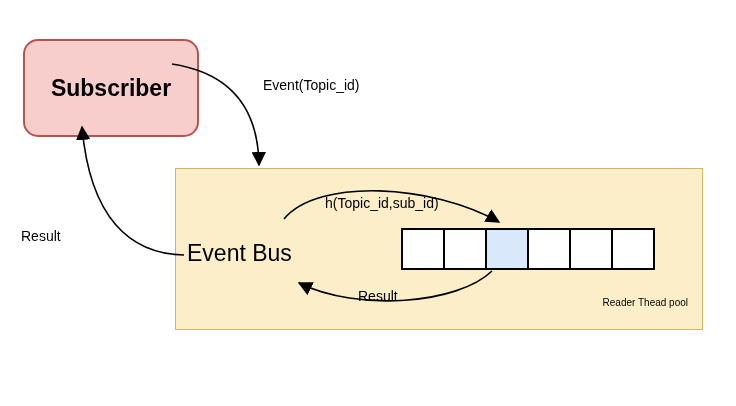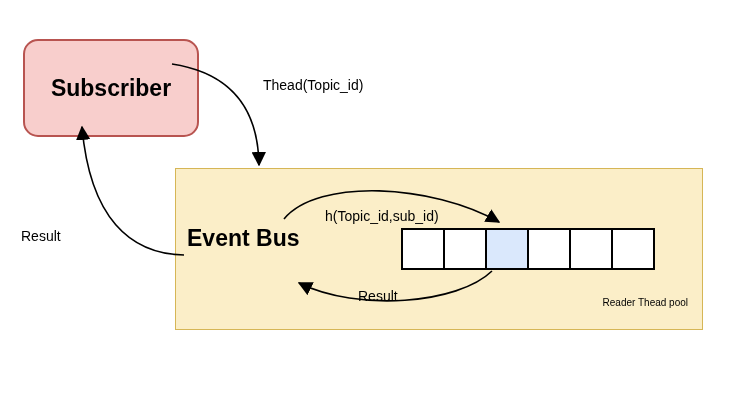--- a/index.html
+++ b/index.html
@@ -24,22 +24,22 @@
   #subscriber-box .node-label {
     font-size: 23px; font-weight: bold; color: #000;
   }
 
   #event-bus-box {
     left: 175px; top: 168px; width: 528px; height: 162px;
     background: var(--bus-fill);
     border: 1.5px solid var(--bus-border);
   }
   #event-bus-label {
-    position: absolute; left: 187px; top: 225px;
-    font-size: 23px; font-weight: bold; white-space: nowrap;
+    position: absolute; left: 187px; top: 240px;
+    font-size: 23px; font-weight: normal; white-space: nowrap;
   }
 
   #cell-row {
     position: absolute; left: 401px; top: 228px;
     display: flex;
   }
   .pool-cell {
     box-sizing: border-box;
     width: 44px; height: 42px;
     background: var(--cell-fill);
@@ -50,21 +50,21 @@
   .pool-cell.highlight { background: var(--cell-highlight); }
 
   .edge-label {
     position: absolute;
     font-size: 14px;
     white-space: nowrap;
     color: #000;
   }
   #label-poll          { left: 263px; top: 77px;  }
   #label-result-left   { left: 21px;  top: 228px; }
-  #label-hash          { left: 325px; top: 208px; }
+  #label-hash          { left: 325px; top: 195px; }
   #label-result-inner  { left: 358px; top: 288px; }
   #reader-pool-label   { position: absolute; right: 48px; top: 297px;
                          font-size: 10px; white-space: nowrap; }
 
   #edges-svg {
     position: absolute; left: 0; top: 0; width: 736px; height: 406px;
     pointer-events: none;
   }
   #edges-svg path.edge {
     fill: none;
@@ -99,21 +99,21 @@
       </marker>
     </defs>
     <path class="edge" d="M 172 64 C 224 72, 258 102, 259 165" marker-end="url(#arrowhead)"></path>
     <path class="edge" d="M 184 255 C 130 254, 90 218, 82 127" marker-end="url(#arrowhead)"></path>
     <path class="edge" d="M 284 219 C 318 178, 432 184, 499 222" marker-end="url(#arrowhead)"></path>
     <path class="edge" d="M 492 271 C 458 304, 358 312, 299 283" marker-end="url(#arrowhead)"></path>
   </svg>
 
   <div id="event-bus-label">Event Bus</div>
 
-  <div class="edge-label" id="label-poll">Thead(Topic_id)</div>
+  <div class="edge-label" id="label-poll">Event(Topic_id)</div>
 
   <div class="edge-label" id="label-result-left">Result</div>
 
   <div class="edge-label" id="label-hash">h(Topic_id,sub_id)</div>
 
   <div class="edge-label" id="label-result-inner">Result</div>
 
   <div id="reader-pool-label">Reader Thead pool</div>
 
 </div>

